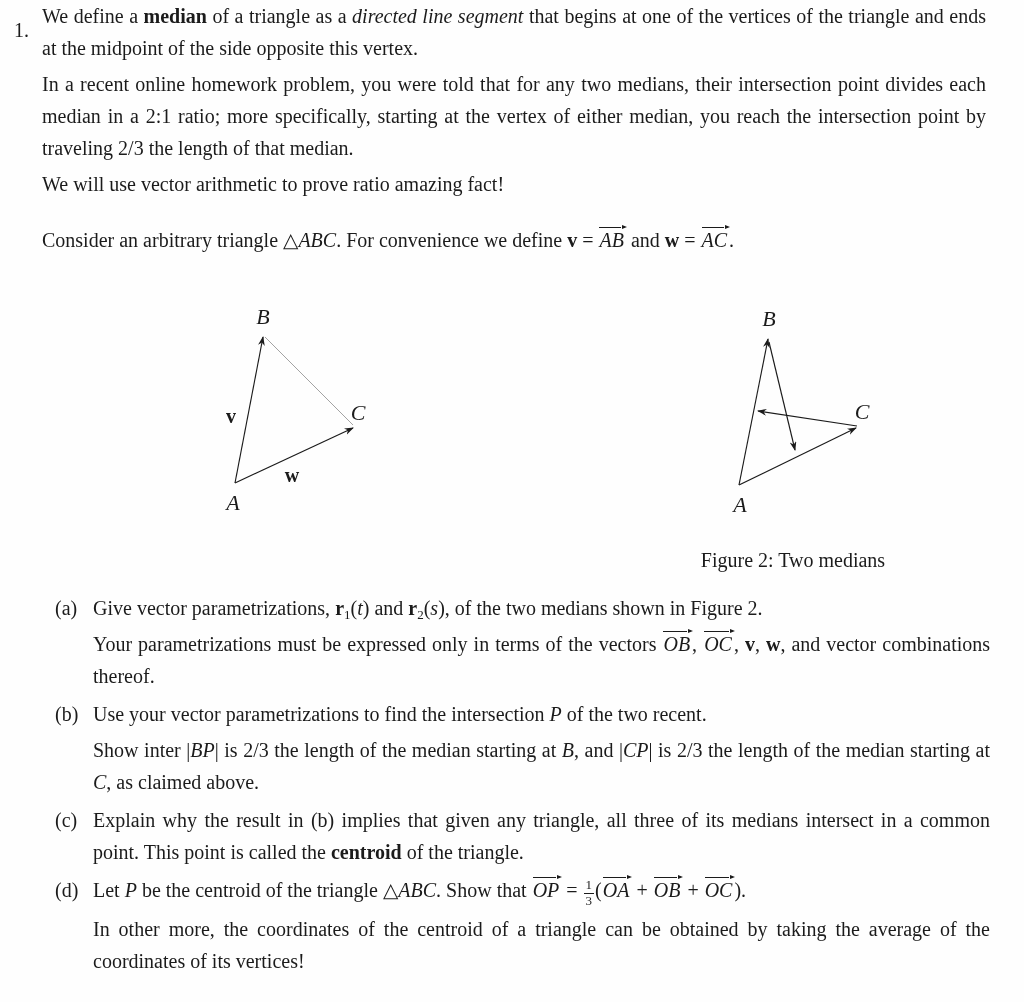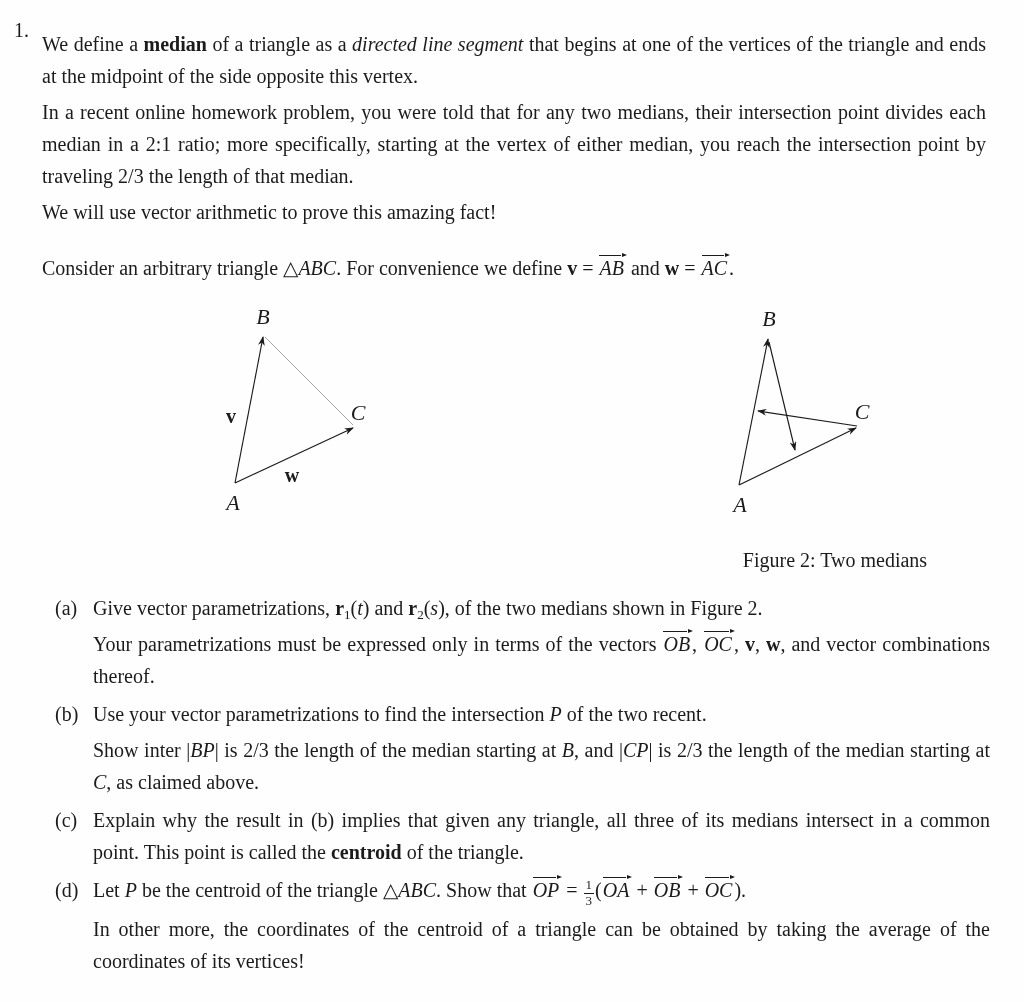--- a/index.html
+++ b/index.html
@@ -3,21 +3,21 @@
 <meta charset="utf-8">
 <style>
   html,body{margin:0;padding:0;background:#ffffff;}
   .page{
     position:relative;width:1024px;height:1002px;overflow:hidden;
     background:#fefefe;color:#1b1b1b;
     font-family:"Liberation Serif","DejaVu Serif",serif;
     font-size:20px;line-height:32px;
   }
   .item-number{position:absolute;left:14px;top:14px;}
-  .intro{position:absolute;left:42px;right:38px;top:28px;}
+  .intro{position:absolute;left:42px;right:38px;top:0;}
   .para{text-align:justify;margin:0 0 4px 0;}
   .para.math-line{margin-top:24px;}
   .i{font-style:italic;}
   .b{font-weight:bold;font-style:normal;}
   .sub{font-size:13px;vertical-align:-4px;line-height:0;}
   .vec{
     position:relative;display:inline-block;font-style:italic;
     padding:3px 2px 0 1px;line-height:1.15;
   }
   .vec::before{
@@ -34,41 +34,41 @@
     font-size:13px;line-height:1.12;padding:0 1px;
   }
   .frac .num{display:block;border-bottom:1px solid currentColor;padding:0 2px;}
   .frac .den{display:block;}
   .figures{position:absolute;left:0;top:298px;width:1024px;height:294px;}
   .fig-svg{position:absolute;top:0;}
   #fig1{left:170px;}
   #fig2{left:690px;}
   .fig-caption{position:absolute;top:246px;width:330px;text-align:center;}
   .caption-1{left:138px;}
-  .caption-2{left:670px;}
+  .caption-2{left:628px;}
   .parts{position:absolute;left:55px;right:34px;top:592px;}
   .part{position:relative;padding-left:38px;margin-bottom:6px;}
   .part-label{position:absolute;left:0;top:0;}
   .fig-label{font-family:"Liberation Serif","DejaVu Serif",serif;font-size:22px;font-style:italic;fill:#1b1b1b;}
   .fig-vlabel{font-family:"Liberation Serif","DejaVu Serif",serif;font-size:20px;font-weight:bold;fill:#1b1b1b;}
   .tri-line{stroke:#1b1b1b;stroke-width:1.15;fill:none;}
   .tri-line-light{stroke-width:1;fill:none;}
   .arrowhead{fill:#1b1b1b;}
 </style>
 </head>
 <body>
 
 <div class="page">
 
   <div class="item-number">1.</div>
 
   <div class="intro">
     <div class="para"><span>We define a </span><span class="b">median</span><span> of a triangle as a </span><span class="i">directed line segment</span><span> that begins at one of the vertices of the triangle and ends at the midpoint of the side opposite this vertex.</span></div>
     <div class="para"><span>In a recent online homework problem, you were told that for any two medians, their inter­section point divides each median in a 2:1 ratio; more specifically, starting at the vertex of either median, you reach the intersection point by traveling 2/3 the length of that median.</span></div>
-    <div class="para"><span>We will use vector arithmetic to prove this amazing fact!</span></div>
+    <div class="para"><span>We will use vector arithmetic to prove ratio amazing fact!</span></div>
     <div class="para math-line"><span>Consider an arbitrary triangle △</span><span class="i">ABC</span><span>. For convenience we define </span><span class="b">v</span><span> = </span><span class="vec">AB</span><span> and </span><span class="b">w</span><span> = </span><span class="vec">AC</span><span>.</span></div>
   </div>
 
   <div class="figures">
 
     <svg id="fig1" class="fig-svg" width="260" height="240" viewBox="0 0 260 240">
       <defs>
         <marker id="arr1" markerUnits="userSpaceOnUse" markerWidth="11" markerHeight="9" refX="8.5" refY="3.4" orient="auto">
           <path class="arrowhead" d="M0,0 L9.5,3.4 L0,6.8 L2.9,3.4 Z"></path>
         </marker>

